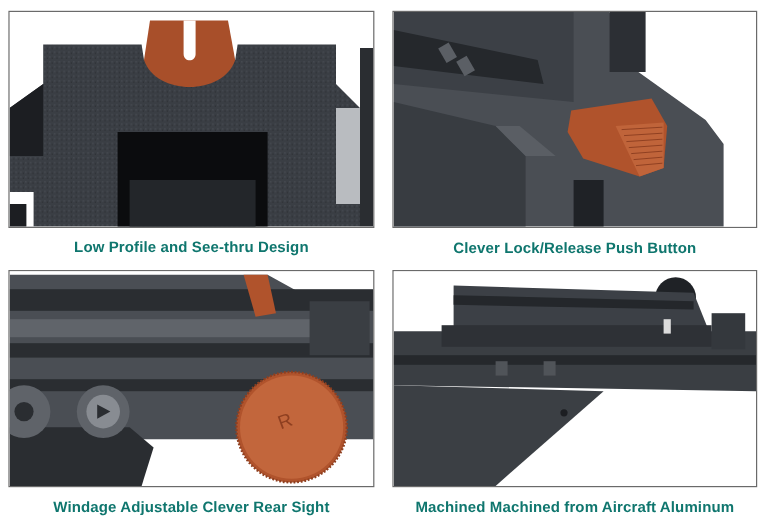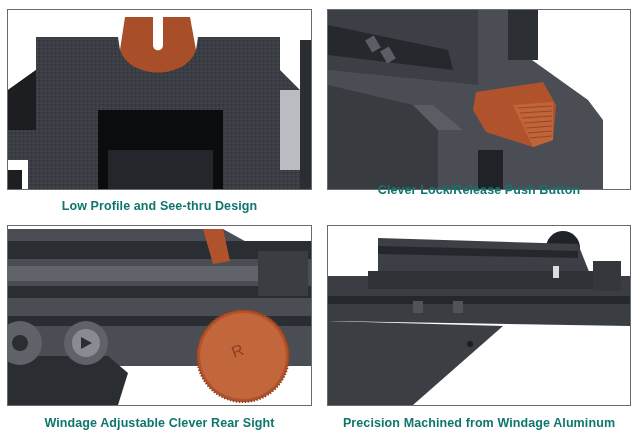--- a/index.html
+++ b/index.html
@@ -63,21 +63,21 @@
         <line x1="190" y1="98" x2="224" y2="96"></line>
         <line x1="192" y1="103" x2="224" y2="101"></line>
         <line x1="194" y1="108" x2="224" y2="106"></line>
         <line x1="196" y1="113" x2="224" y2="111"></line>
         <line x1="198" y1="118" x2="224" y2="116"></line>
         <line x1="200" y1="123" x2="224" y2="121"></line>
         <line x1="202" y1="128" x2="224" y2="126"></line>
       </g>
     </svg>
   </div>
-  <div class="caption" style="left:327px;top:183px;width:304px;">Clever Lock/Release Push Button</div>
+  <div class="caption" style="left:327px;top:200px;width:304px;">Clever Lock/Release Push Button</div>
 </div>
 
 <div class="panel">
   <div class="frame" style="left:7px;top:225px;width:305px;height:181px;">
     <svg width="303" height="179" viewBox="0 0 303 179">
       <rect width="303" height="179" fill="#ffffff"></rect>
       <polygon points="0,3 215,3 255,25 303,25 303,140 0,140" fill="#4a4e54"></polygon>
       <rect x="0" y="15" width="303" height="18" fill="#2a2d31"></rect>
       <rect x="0" y="40" width="260" height="15" fill="#60646a"></rect>
       <rect x="0" y="60" width="303" height="12" fill="#2a2d31"></rect>
@@ -114,14 +114,14 @@
       <rect x="40" y="45" width="225" height="18" fill="#2e3136"></rect>
       <rect x="0" y="70" width="302" height="8" fill="#25282c"></rect>
       <rect x="265" y="35" width="28" height="30" fill="#34383d"></rect>
       <rect x="85" y="75" width="10" height="12" fill="#505459"></rect>
       <rect x="125" y="75" width="10" height="12" fill="#505459"></rect>
       <polygon points="0,95 175,100 85,179 0,179" fill="#3b3f44"></polygon>
       <circle cx="142" cy="118" r="3" fill="#1c1e22"></circle>
       <rect x="225" y="40" width="6" height="12" fill="#dcdcdc"></rect>
     </svg>
   </div>
-  <div class="caption" style="left:327px;top:416px;width:304px;">Precision Machined from Windage Aluminum</div>
+  <div class="caption" style="left:327px;top:416px;width:304px;">Machined Machined from Aircraft Aluminum</div>
 </div>
 
 </body></html>

